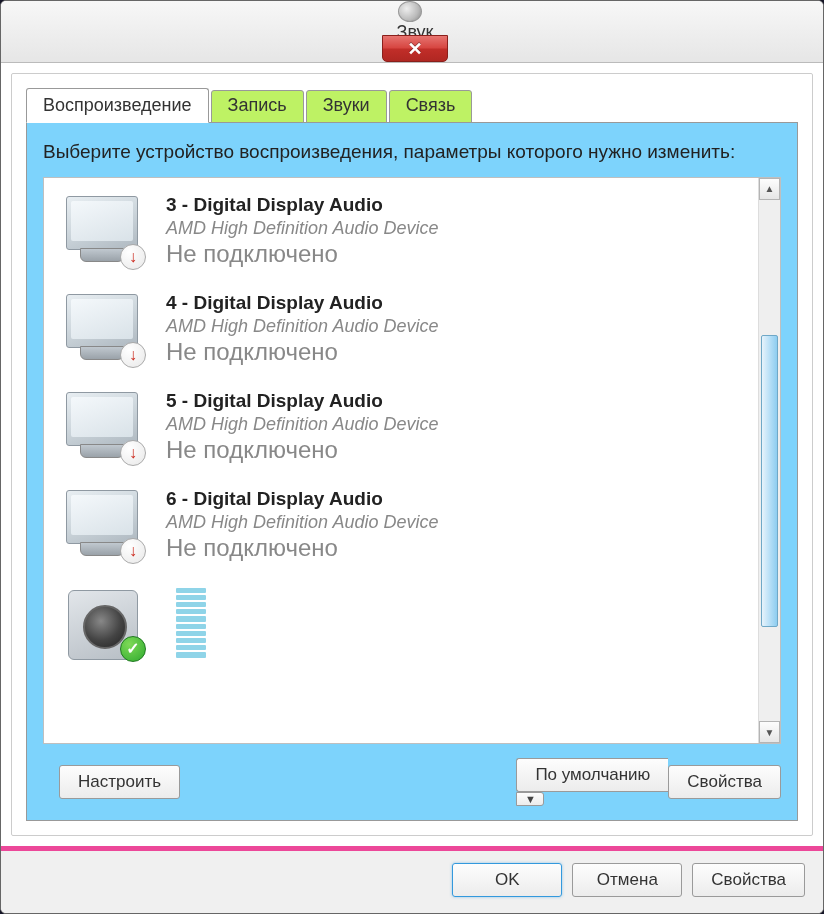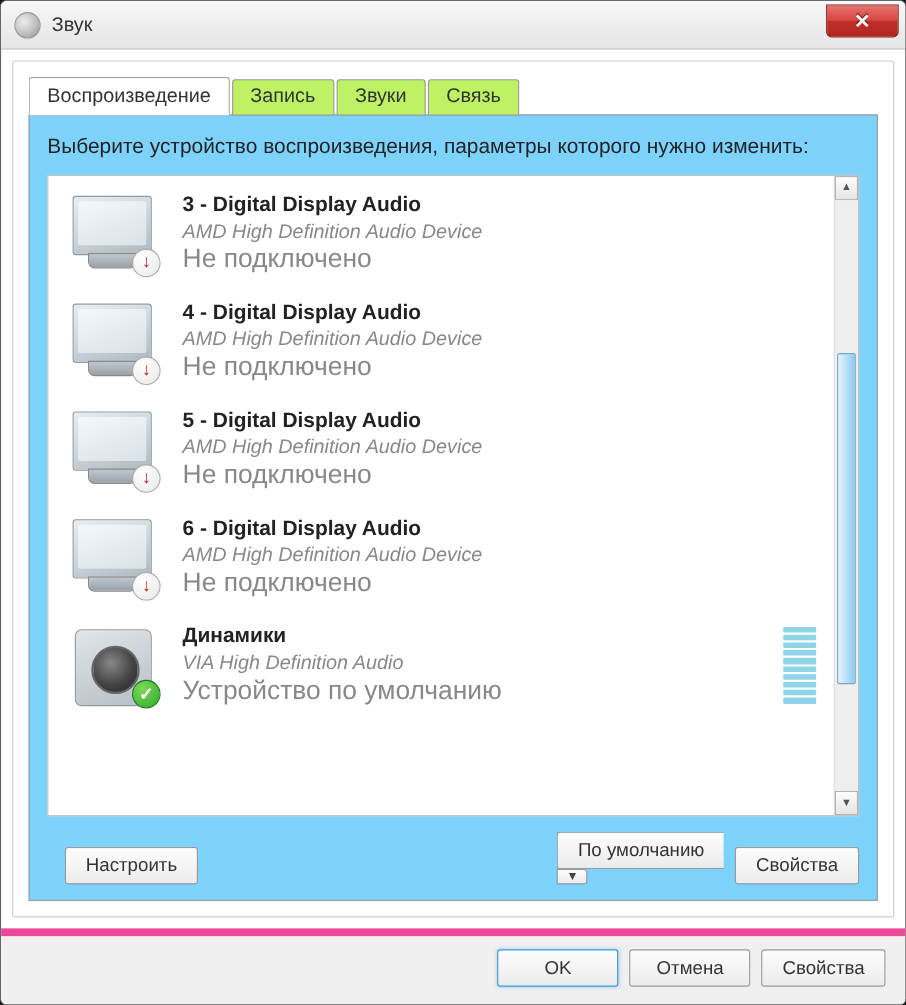--- a/index.html
+++ b/index.html
@@ -18,26 +18,27 @@
     height: 914px;
     background: #fff;
     border: 1px solid #666;
     border-radius: 6px;
     box-shadow: 0 0 14px rgba(0,0,0,0.5);
     display: flex;
     flex-direction: column;
     overflow: hidden;
   }
   .titlebar {
-    height: 44px;
+    height: 62px;
     background: linear-gradient(to bottom, #f7f7f7 0%, #e6e6e6 100%);
     border-bottom: 1px solid #bbb;
     display: flex;
     align-items: center;
     padding: 0 6px 0 12px;
+    flex-direction: column;
   }
   .titlebar-icon {
     width: 24px;
     height: 24px;
     margin-right: 10px;
     background: radial-gradient(circle at 35% 35%, #eee, #bbb 60%, #888);
     border-radius: 50%;
     border: 1px solid #999;
   }
   .titlebar-text {
@@ -263,23 +264,22 @@
     margin-left: 10px;
     margin-right: 6px;
   }
   .level-bar {
     flex: 1;
     background: #8fd4e8;
     border-radius: 1px;
   }
   .button-row {
     display: flex;
-    align-items: flex-end;
+    align-items: center;
     margin-top: 14px;
-    gap: 10px;
     padding-left: 16px;
   }
   .btn {
     height: 34px;
     padding: 0 18px;
     font-size: 17px;
     color: #333;
     background: linear-gradient(to bottom, #fdfdfd, #ececec);
     border: 1px solid #9a9a9a;
     border-radius: 3px;
@@ -309,21 +309,21 @@
     font-size: 11px;
     color: #444;
     cursor: pointer;
   }
   .footer {
     display: flex;
     justify-content: flex-end;
     gap: 10px;
     padding: 12px 18px 16px 18px;
     background: #f0f0f0;
-    border-top: 7px solid #ec4899;
+    border-top: 5px solid #ec4899;
   }
   .footer .btn { min-width: 110px; }
 </style>
 </head>
 <body>
 
 <div class="window">
   <div class="titlebar">
     <div class="titlebar-icon"></div>
     <div class="titlebar-text">Звук</div>
@@ -388,25 +388,20 @@
               <div class="device-text">
                 <div class="device-name">6 - Digital Display Audio</div>
                 <div class="device-desc">AMD High Definition Audio Device</div>
                 <div class="device-status">Не подключено</div>
               </div>
             </div>
             <div class="device-item">
               <div class="device-icon-wrap">
                 <div class="speaker-icon"></div>
                 <div class="status-badge status-default">✓</div>
-              </div>
-              <div class="device-text">
-                <div class="device-name">Динамики</div>
-                <div class="device-desc">VIA High Definition Audio</div>
-                <div class="device-status">Устройство по умолчанию</div>
               </div>
               <div class="level-meter">
                 <div class="level-bar"></div>
                 <div class="level-bar"></div>
                 <div class="level-bar"></div>
                 <div class="level-bar"></div>
                 <div class="level-bar"></div>
                 <div class="level-bar"></div>
                 <div class="level-bar"></div>
                 <div class="level-bar"></div>

